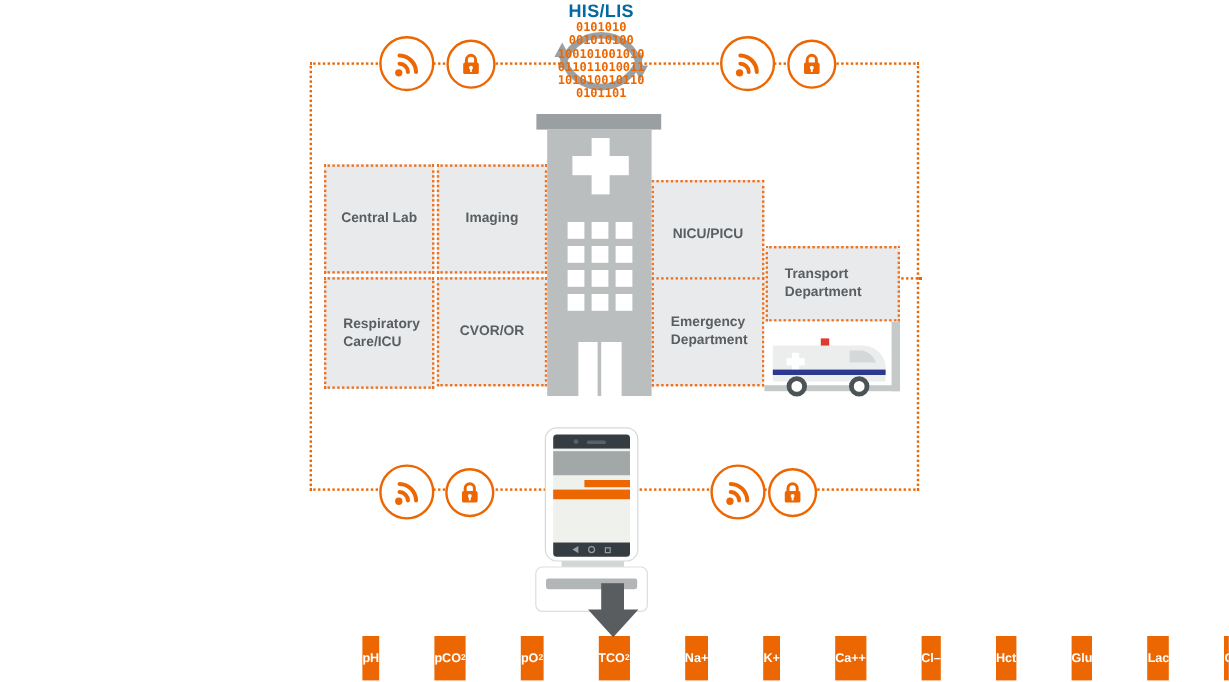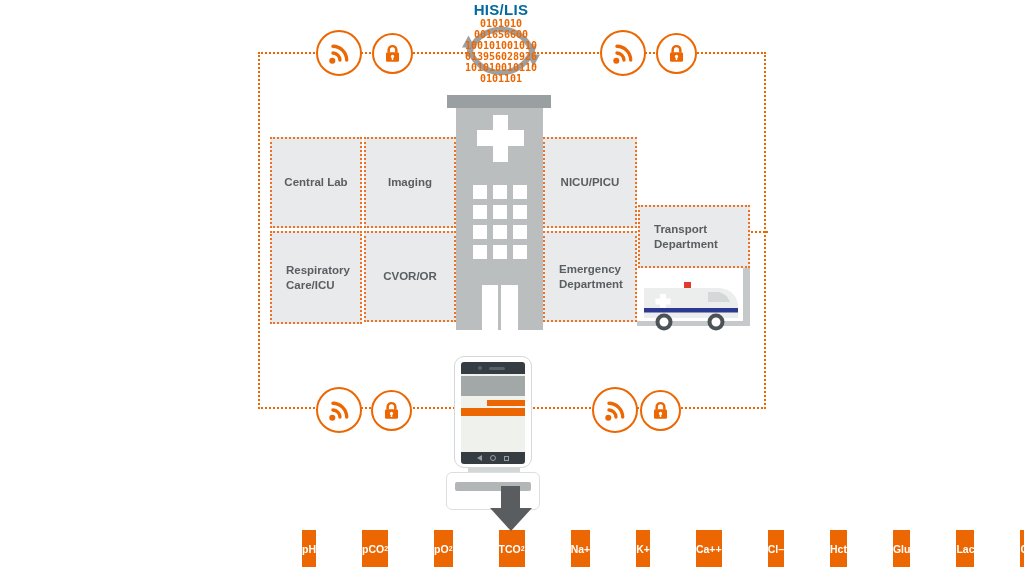--- a/index.html
+++ b/index.html
@@ -33,21 +33,21 @@
   .windows { position:absolute; left:17px; top:77px; display:grid; grid-template-columns:repeat(3,14px); grid-template-rows:repeat(4,14px); gap:6px; }
   .windows div { background:#fff; }
   .door { position:absolute; left:26px; top:177px; width:36px; height:45px; background:#fff; }
   .door::after { content:""; position:absolute; left:16px; top:0; width:3px; height:45px; background:var(--bldg); }
 
   
   .dept { position:absolute; background:var(--boxbg); border:2px dotted #EE7220; display:flex; align-items:center; justify-content:center; text-align:center; font-weight:bold; font-size:11.5px; color:var(--ink); line-height:1.3; white-space:pre-line; z-index:2; }
   .dept.two-line { justify-content:flex-start; text-align:left; padding-left:14px; }
   .dept-central-lab  { left:270px; top:137px; width:92px;  height:91px; }
   .dept-imaging      { left:364px; top:137px; width:92px;  height:91px;text-align:right; }
-  .dept-nicu-picu    { left:543px; top:137px; width:94px;  height:91px; }
+  .dept-nicu-picu    { left:543px; top:150px; width:94px;  height:91px; }
   .dept-respiratory  { left:270px; top:231px; width:92px;  height:93px; }
   .dept-cvor         { left:364px; top:231px; width:92px;  height:91px; }
   .dept-emergency    { left:543px; top:231px; width:94px;  height:91px; }
   .dept-transport    { left:638px; top:205px; width:112px; height:63px; }
 
   
   .bay { left:637px; top:268px; width:113px; height:58px; background:#fff; border-right:7px solid #C6C9CA; border-bottom:5px solid #C6C9CA; z-index:2; }
   .ambulance { left:640px; top:270px; z-index:3; }
 
   
@@ -105,23 +105,23 @@
   <div class="abs sync">
     <svg viewBox="0 0 80 80" width="80" height="80">
       <circle cx="40" cy="40" r="31" fill="#ffffff"></circle>
       <path d="M 7.5,45.7 A 33,33 0 0 1 72.5,45.7" fill="none" stroke="#9BA0A3" stroke-width="5.5"></path>
       <path d="M 72.5,34.3 A 33,33 0 0 1 7.5,34.3" fill="none" stroke="#9BA0A3" stroke-width="5.5"></path>
       <polygon points="66,43.5 79,43.5 72.5,55.5" fill="#9BA0A3"></polygon>
       <polygon points="1,36.5 14,36.5 7.5,24.5" fill="#9BA0A3"></polygon>
     </svg>
     <div class="digits">
         <div>0101010</div>
-        <div>001656600</div>
+        <div>001010100</div>
         <div>100101001010</div>
-        <div>013956028926</div>
+        <div>011011010011</div>
         <div>101010010110</div>
         <div>0101101</div>
       </div>
   </div>
 
   <div>
       <div class="conn wifi" style="left: 316px; top: 30px;">
         <svg viewBox="0 0 24 24" width="27" height="27">
           <path d="M6.2,11.6 A6.4,6.4 0 0 1 12.4,17.8" fill="none" stroke="currentColor" stroke-width="3" stroke-linecap="round"></path>
           <path d="M6.2,5.6 A12.4,12.4 0 0 1 18.4,17.8" fill="none" stroke="currentColor" stroke-width="3" stroke-linecap="round"></path>

